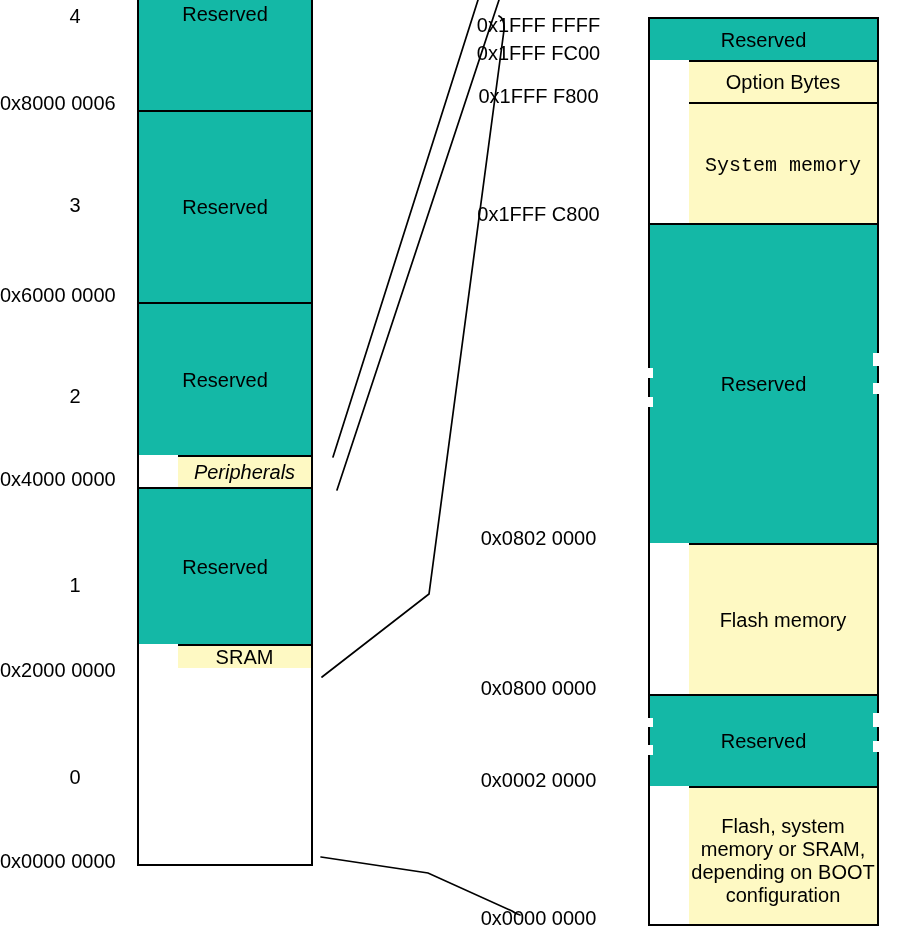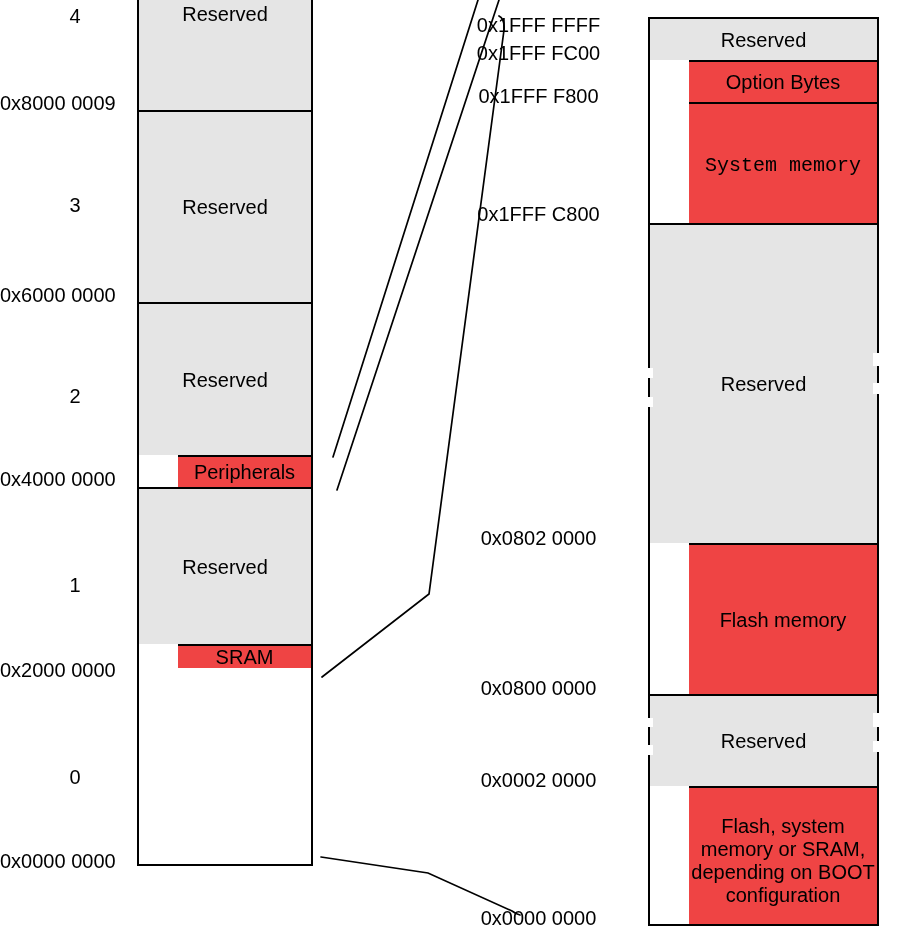--- a/index.html
+++ b/index.html
@@ -46,22 +46,22 @@
     position: absolute;
     left: 0; right: 0;
     box-sizing: border-box;
     display: flex;
     align-items: center;
     justify-content: center;
     text-align: center;
     line-height: 22px;
   }
   .block.sep { border-top: 2px solid #000; }
-  .block.reserved { background: #e5e5e5; }
-  .block.plain { background: #ef4444; margin-left: 39px; }
+  .block.reserved { background: #14b8a6; }
+  .block.plain { background: #fef9c3; margin-left: 39px; }
   .block.label-top { align-items: flex-start; padding-top: 3px; }
   .block.pad-down { padding-top: 9px; }
   .block.multiline { white-space: pre-line; line-height: 23px; }
   .addr {
     position: absolute;
     height: 22px;
     line-height: 22px;
     z-index: 2;
     white-space: nowrap;
   }
@@ -92,32 +92,32 @@
     <path d="M 499 16 Q 505 19 504 30 L 429 594 L 322 677"></path>
     <path d="M 321 857 L 428 873 L 512 911 Q 516 914 520 915"></path>
     <path d="M 478 0 L 333 457"></path>
     <path d="M 499 0 L 337 490"></path>
   </svg>
 
   <div class="memcol col-left">
     <div class="block reserved label-top" style="top:0; height:110px;">Reserved</div>
     <div class="block reserved sep" style="top:110px; height:192px;">Reserved</div>
     <div class="block reserved sep" style="top:302px; height:153px;">Reserved</div>
-    <div class="block plain sep" style="top:455px; height:32px;">Peripherals</div>
+    <div class="block plain sep" style="top:455px; height:32px;font-style:italic;">Peripherals</div>
     <div class="block reserved sep" style="top:487px; height:157px;">Reserved</div>
     <div class="block plain sep" style="top:644px; height:24px;">SRAM</div>
   </div>
 
   <div class="regnum" style="top:5px;">4</div>
   <div class="regnum" style="top:194px;">3</div>
   <div class="regnum" style="top:385px;">2</div>
   <div class="regnum" style="top:574px;">1</div>
   <div class="regnum" style="top:766px;">0</div>
 
-  <div class="addr left-col" style="top:92px;">0x8000 0009</div>
+  <div class="addr left-col" style="top:92px;">0x8000 0006</div>
   <div class="addr left-col" style="top:284px;">0x6000 0000</div>
   <div class="addr left-col" style="top:468px;">0x4000 0000</div>
   <div class="addr left-col" style="top:659px;">0x2000 0000</div>
   <div class="addr left-col" style="top:850px;">0x0000 0000</div>
 
   <div class="memcol col-right">
     <div class="block reserved" style="top:0; height:41px;">Reserved</div>
     <div class="block plain sep" style="top:41px; height:42px;">Option Bytes</div>
     <div class="block plain sep" style="top:83px; height:125px;font-family:Liberation Mono, monospace;">System memory</div>
     <div class="block reserved sep" style="top:204px; height:320px;">Reserved</div>

